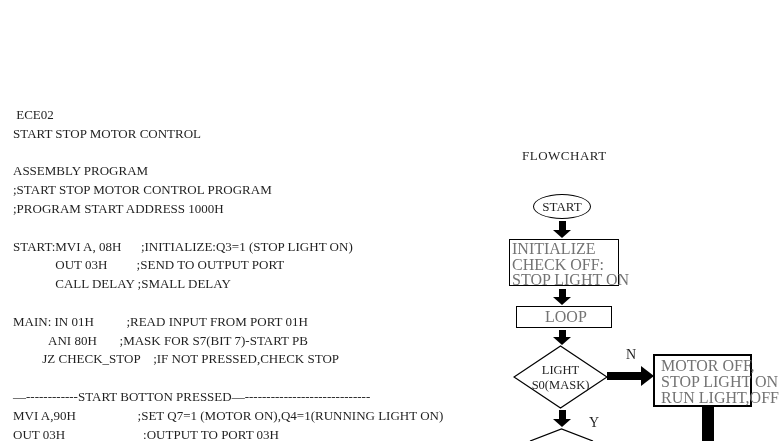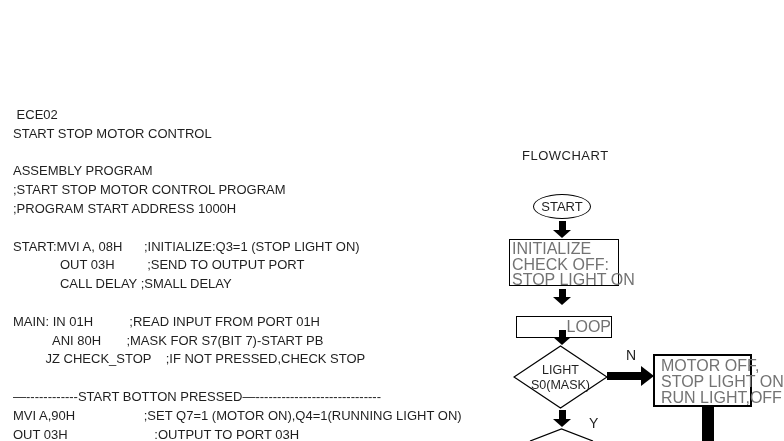--- a/index.html
+++ b/index.html
@@ -1,38 +1,38 @@
 <!DOCTYPE html>
 <html><head>
 <meta charset="utf-8">
 <style>
   html,body{margin:0;padding:0;background:#fff;}
   #page{position:relative;width:784px;height:441px;background:#ffffff;overflow:hidden;
-        font-family:Liberation Sans, sans-serif;color:#1f1f1f;}
+        font-family:Liberation Serif, serif;color:#1f1f1f;}
 
   
   #code{position:absolute;left:13px;top:106px;font-size:13px;line-height:18.8px;
         white-space:pre;color:#1f1f1f;}
   .code-line{height:18.8px;}
 
   
   .fc-text{position:absolute;color:#1f1f1f;}
   .pbox{position:absolute;border:1.5px solid #000;background:#fff;font-size:16px;
         line-height:15.6px;color:#737373;box-sizing:border-box;}
   .pbox div{white-space:nowrap;}
 
   #fc-title{left:522px;top:148px;font-size:13px;letter-spacing:.5px;}
 
   #start-oval{position:absolute;left:533px;top:194px;width:58px;height:25px;
         border:1.4px solid #000;border-radius:50%;background:#fff;box-sizing:border-box;
         display:flex;align-items:center;justify-content:center;font-size:13px;color:#1f1f1f;}
 
   #init-box{left:509px;top:239px;width:110px;height:47px;padding:1px 0 0 2px;}
-  #loop-box{left:516px;top:316px;width:96px;height:22px;display:flex;align-items:center;
-            justify-content:flex-end;padding-left:28px;}
+  #loop-box{left:516px;top:306px;width:96px;height:22px;display:flex;align-items:center;
+            justify-content:flex-start;padding-left:28px;}
   #motor-box{left:653px;top:354px;width:99px;height:53px;border-width:2px;
              padding:2px 0 0 6px;line-height:16px;}
 
   
   .varrow{position:absolute;width:18px;display:flex;flex-direction:column;align-items:center;}
   .varrow .sh{width:7px;flex:1;background:#000;}
   .varrow .hd{width:0;height:0;border-left:9px solid transparent;
               border-right:9px solid transparent;border-top:8px solid #000;}
   .harrow{position:absolute;height:20px;display:flex;align-items:center;}
   .harrow .sh{height:8px;flex:1;background:#000;}

